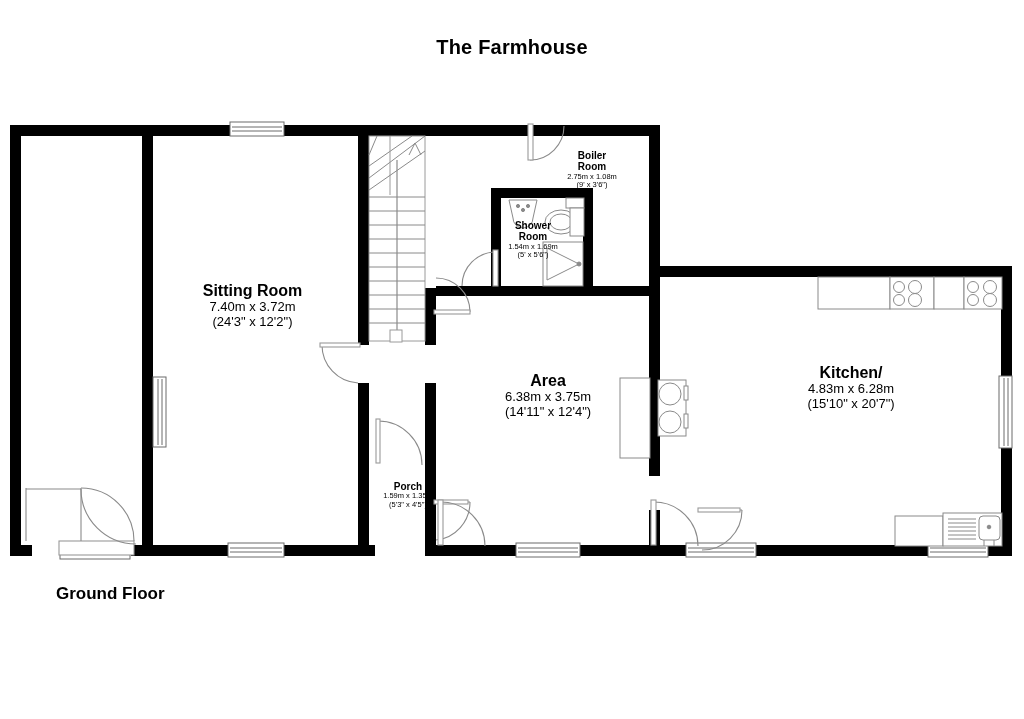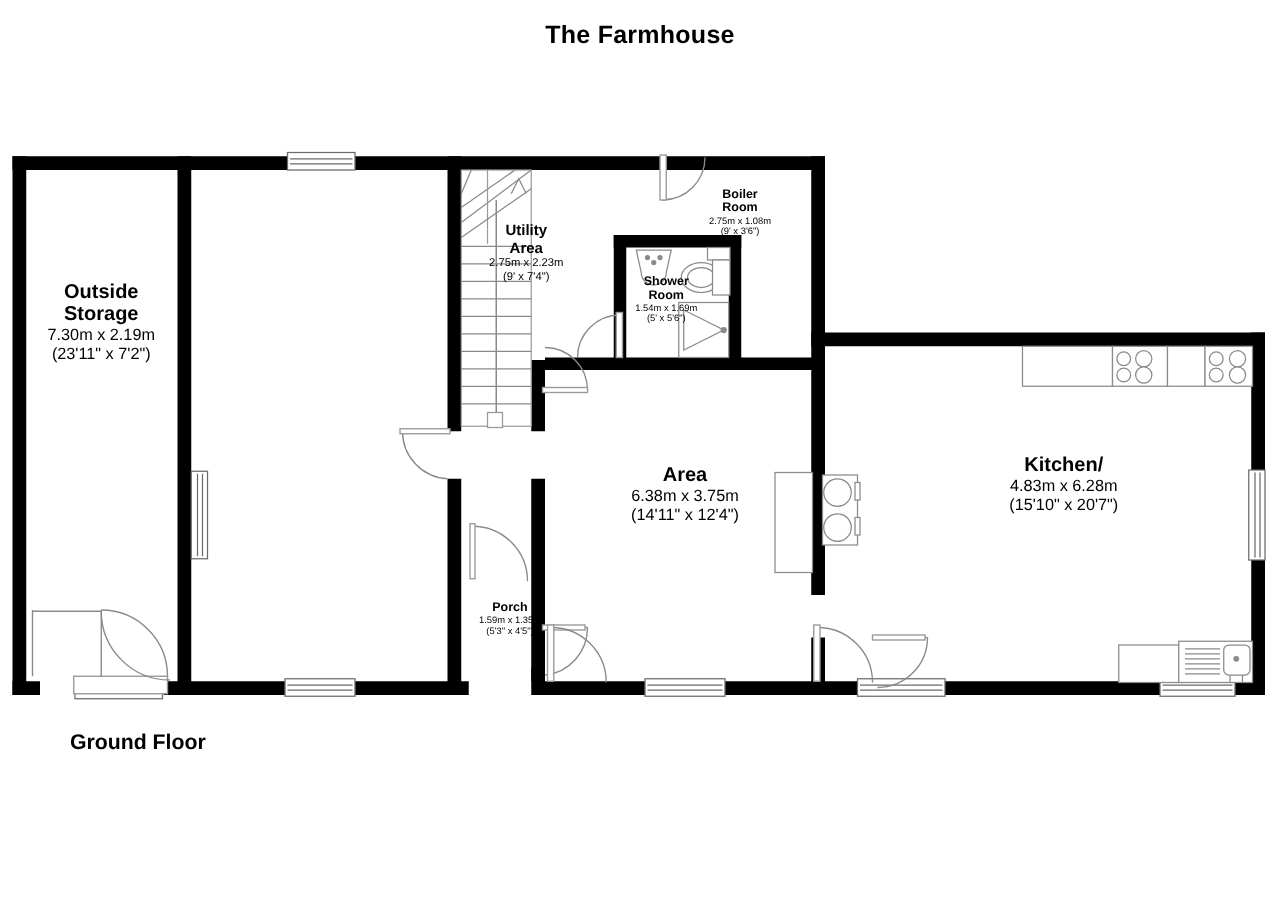--- a/index.html
+++ b/index.html
@@ -17,21 +17,21 @@
   }
   #plan-root {
     position: absolute;
     left: 0; top: 0;
     width: 1024px;
     height: 719px;
   }
   .plan-title {
     position: absolute;
     left: 0;
-    top: 17px;
+    top: 36px;
     width: 1024px;
     text-align: center;
     font-size: 20px;
     font-weight: bold;
     letter-spacing: 0.2px;
   }
   .floor-label {
     position: absolute;
     left: 56px;
     top: 584px;
@@ -331,34 +331,27 @@
         <rect x="658" y="380" width="28" height="56"></rect>
         <circle cx="670" cy="394" r="11"></circle>
         <circle cx="670" cy="422" r="11"></circle>
         <rect x="684" y="386" width="4" height="14"></rect>
         <rect x="684" y="414" width="4" height="14"></rect>
       </g>
     </g>
 
   </svg>
 
-  <div class="room-label lbl-big" style="left:20px; top:225px; width:122px;">
-    <span class="rl-name">Outside</span>
-    <span class="rl-name">Storage</span>
-    <span class="rl-dim">7.30m x 2.19m</span>
-    <span class="rl-dim">(23'11" x 7'2")</span>
-  </div>
-
-
-  <div class="room-label lbl-mid" style="left:366px; top:178px; width:110px;">
-    <span class="rl-name">Utility</span>
-    <span class="rl-name">Area</span>
-    <span class="rl-dim">2.75m x 2.23m</span>
-    <span class="rl-dim">(9' x 7'4")</span>
-  </div>
+
+  <div class="room-label lbl-big" style="left:175px; top:282px; width:155px;">
+    <span class="rl-name">Sitting Room</span>
+    <span class="rl-dim">7.40m x 3.72m</span>
+    <span class="rl-dim">(24'3" x 12'2")</span>
+  </div>
+
 
   <div class="room-label lbl-sm" style="left:542px; top:150px; width:100px;">
     <span class="rl-name">Boiler</span>
     <span class="rl-name">Room</span>
     <span class="rl-dim">2.75m x 1.08m</span>
     <span class="rl-dim">(9' x 3'6")</span>
   </div>
 
   <div class="room-label lbl-sm" style="left:480px; top:220px; width:106px;text-align:center;">
     <span class="rl-name">Shower</span>

